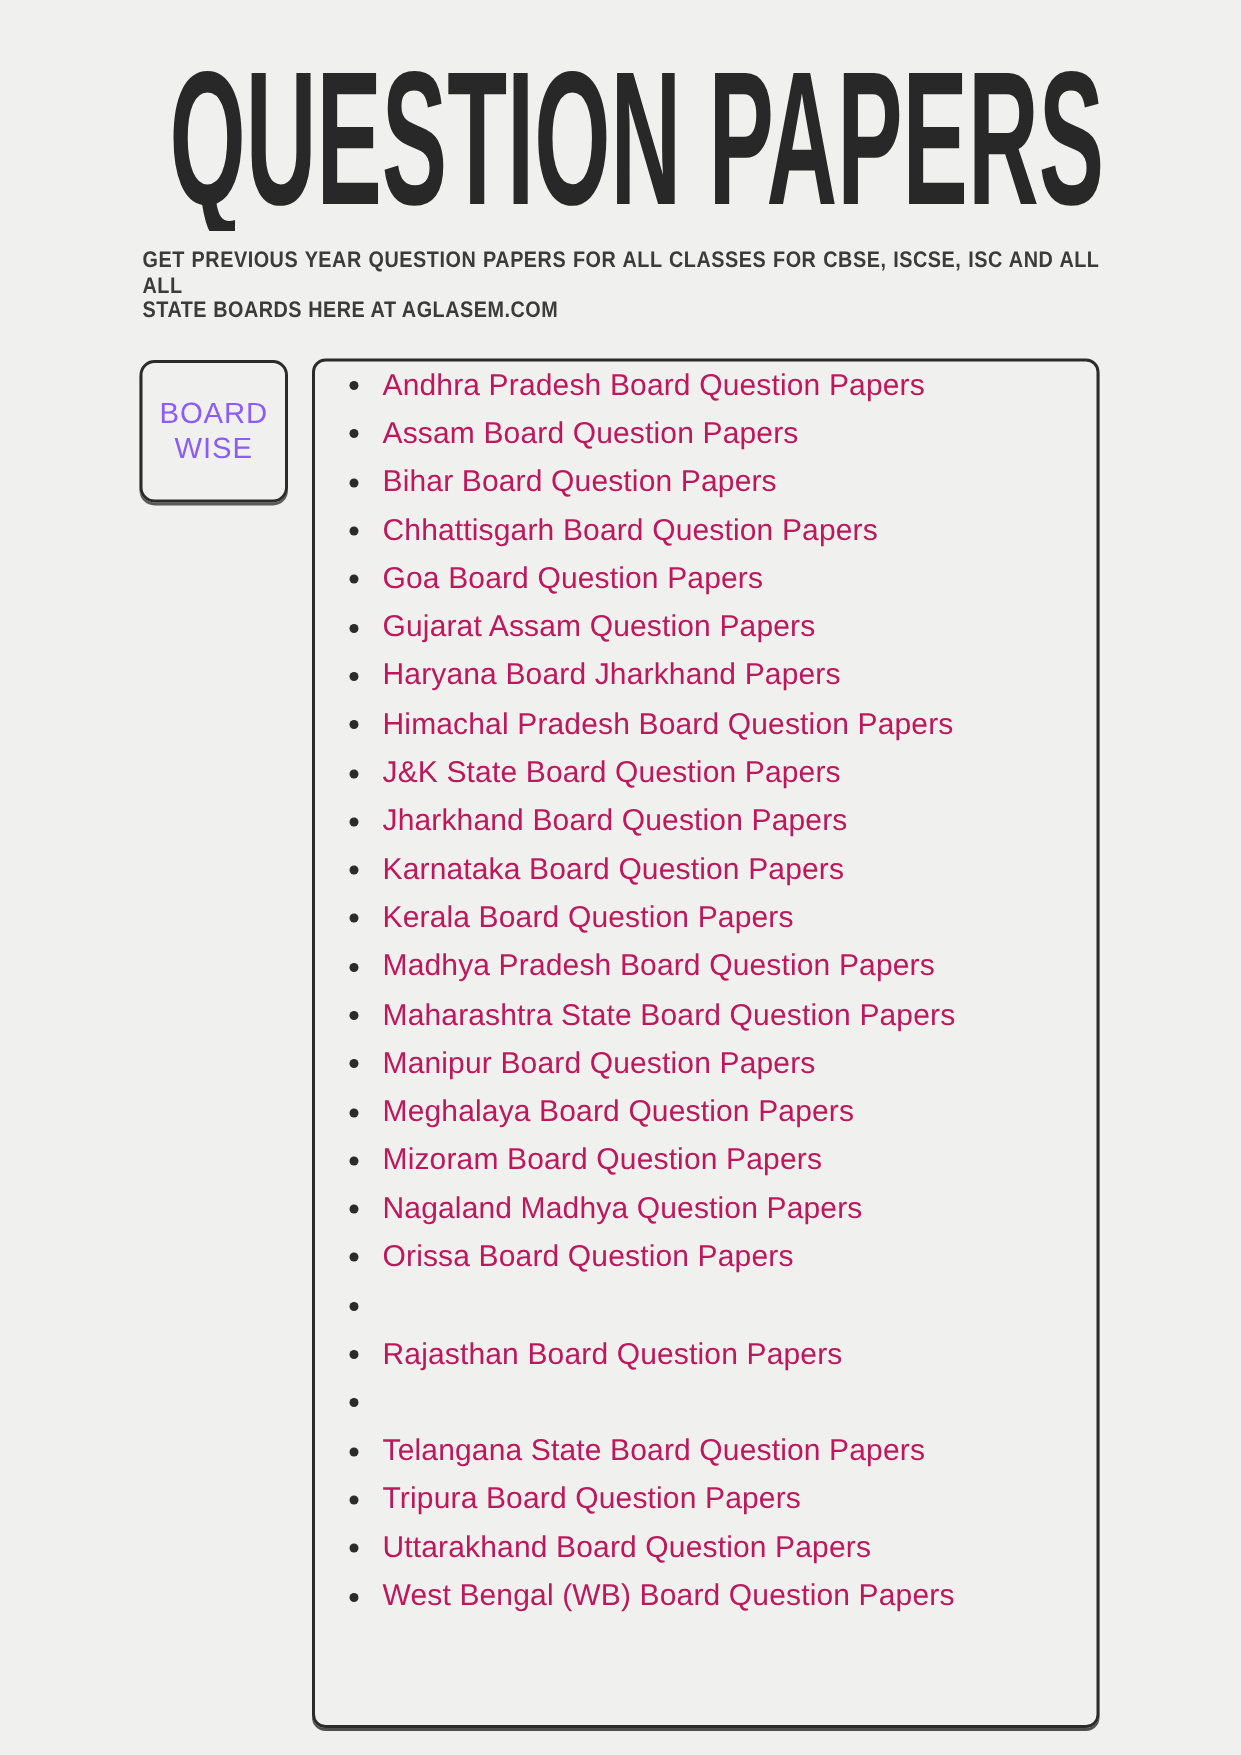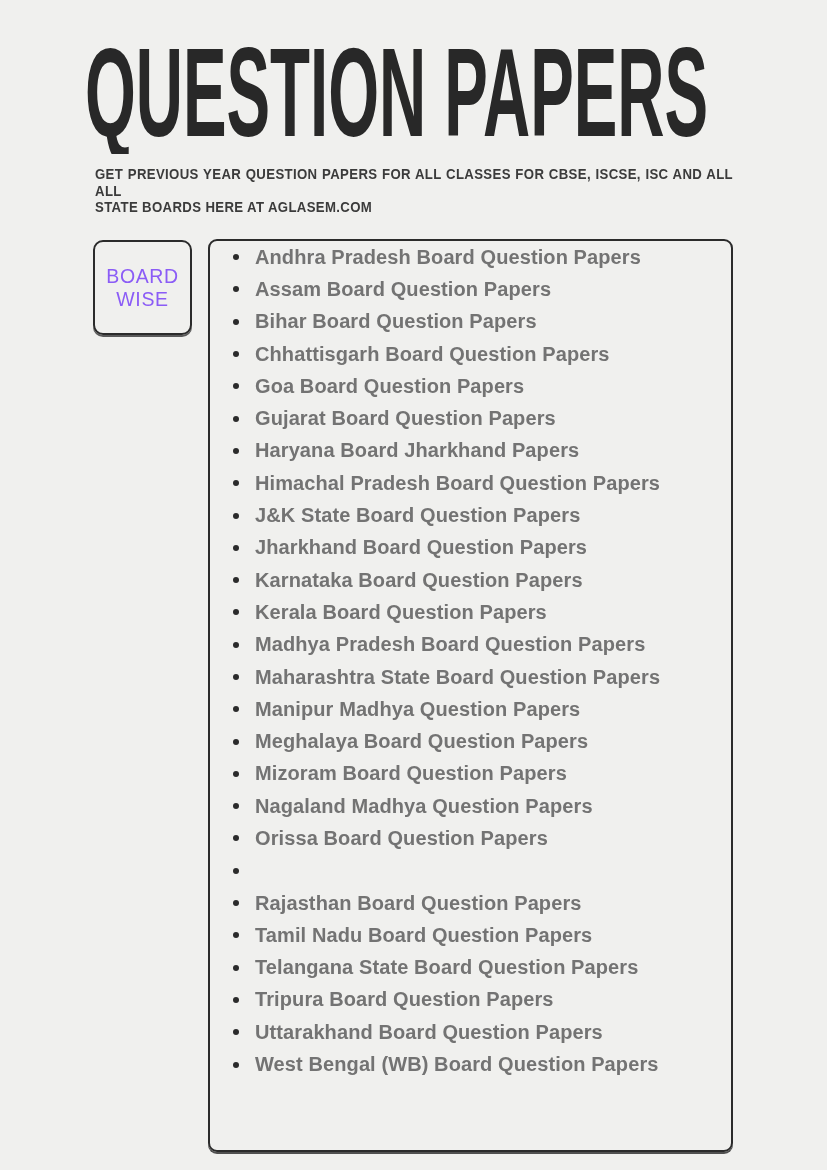--- a/index.html
+++ b/index.html
@@ -13,21 +13,21 @@
     height: 1170px;
     background: #f0f0ee;
     overflow: hidden;
     font-family: "Liberation Sans", sans-serif;
     color: #2b2b2b;
   }
 
   
   .title-wrap {
     position: absolute;
-    left: 84px;
+    left: 112px;
     top: 42px;
     width: 630px;
     height: 112px;
   }
   .title-wrap svg { display: block; }
   .title-wrap text {
     font-family: "Liberation Sans", sans-serif;
     font-weight: 700;
     fill: #282828;
   }
@@ -98,23 +98,23 @@
     margin: 0;
     padding: 0;
   }
   .board-list li {
     position: relative;
     height: 32.3px;
     display: flex;
     align-items: center;
     padding-left: 45px;
     font-size: 20px;
-    font-weight: 700;
+    font-weight: 400;
     letter-spacing: 0.1px;
-    color: #737373;
+    color: #be185d;
     white-space: nowrap;
   }
   .board-list .bullet {
     position: absolute;
     left: 23px;
     top: 50%;
     transform: translateY(-50%);
     width: 6px;
     height: 6px;
     border-radius: 50%;
@@ -161,21 +161,21 @@
         <li>
           <span class="bullet"></span>
           <span class="item-text">Chhattisgarh Board Question Papers</span>
         </li>
         <li>
           <span class="bullet"></span>
           <span class="item-text">Goa Board Question Papers</span>
         </li>
         <li>
           <span class="bullet"></span>
-          <span class="item-text">Gujarat Board Question Papers</span>
+          <span class="item-text">Gujarat Assam Question Papers</span>
         </li>
         <li>
           <span class="bullet"></span>
           <span class="item-text">Haryana Board Jharkhand Papers</span>
         </li>
         <li>
           <span class="bullet"></span>
           <span class="item-text">Himachal Pradesh Board Question Papers</span>
         </li>
         <li>
@@ -197,21 +197,21 @@
         <li>
           <span class="bullet"></span>
           <span class="item-text">Madhya Pradesh Board Question Papers</span>
         </li>
         <li>
           <span class="bullet"></span>
           <span class="item-text">Maharashtra State Board Question Papers</span>
         </li>
         <li>
           <span class="bullet"></span>
-          <span class="item-text">Manipur Madhya Question Papers</span>
+          <span class="item-text">Manipur Board Question Papers</span>
         </li>
         <li>
           <span class="bullet"></span>
           <span class="item-text">Meghalaya Board Question Papers</span>
         </li>
         <li>
           <span class="bullet"></span>
           <span class="item-text">Mizoram Board Question Papers</span>
         </li>
         <li>
@@ -224,21 +224,20 @@
         </li>
         <li>
           <span class="bullet"></span>
         </li>
         <li>
           <span class="bullet"></span>
           <span class="item-text">Rajasthan Board Question Papers</span>
         </li>
         <li>
           <span class="bullet"></span>
-          <span class="item-text">Tamil Nadu Board Question Papers</span>
         </li>
         <li>
           <span class="bullet"></span>
           <span class="item-text">Telangana State Board Question Papers</span>
         </li>
         <li>
           <span class="bullet"></span>
           <span class="item-text">Tripura Board Question Papers</span>
         </li>
         <li>

